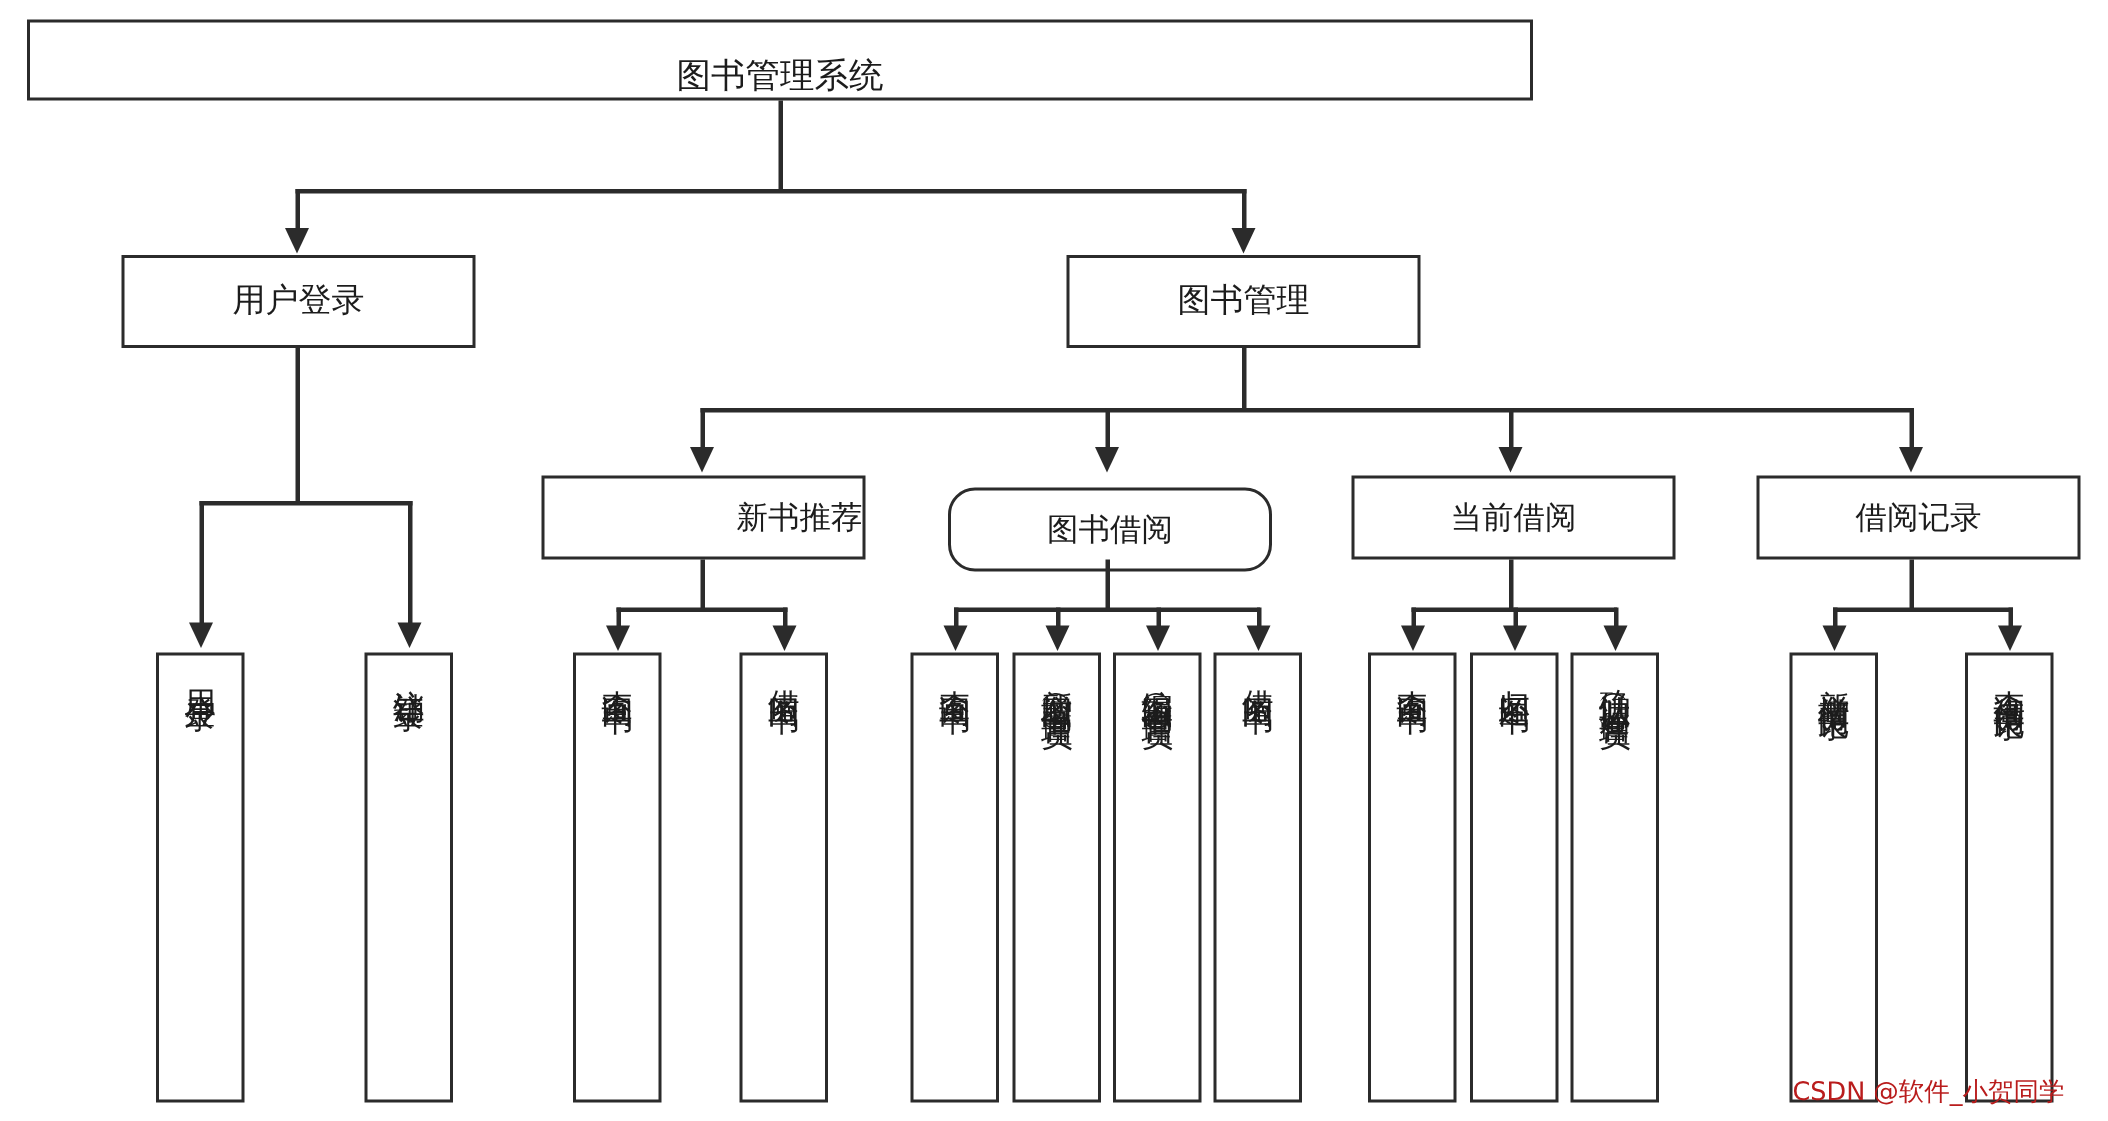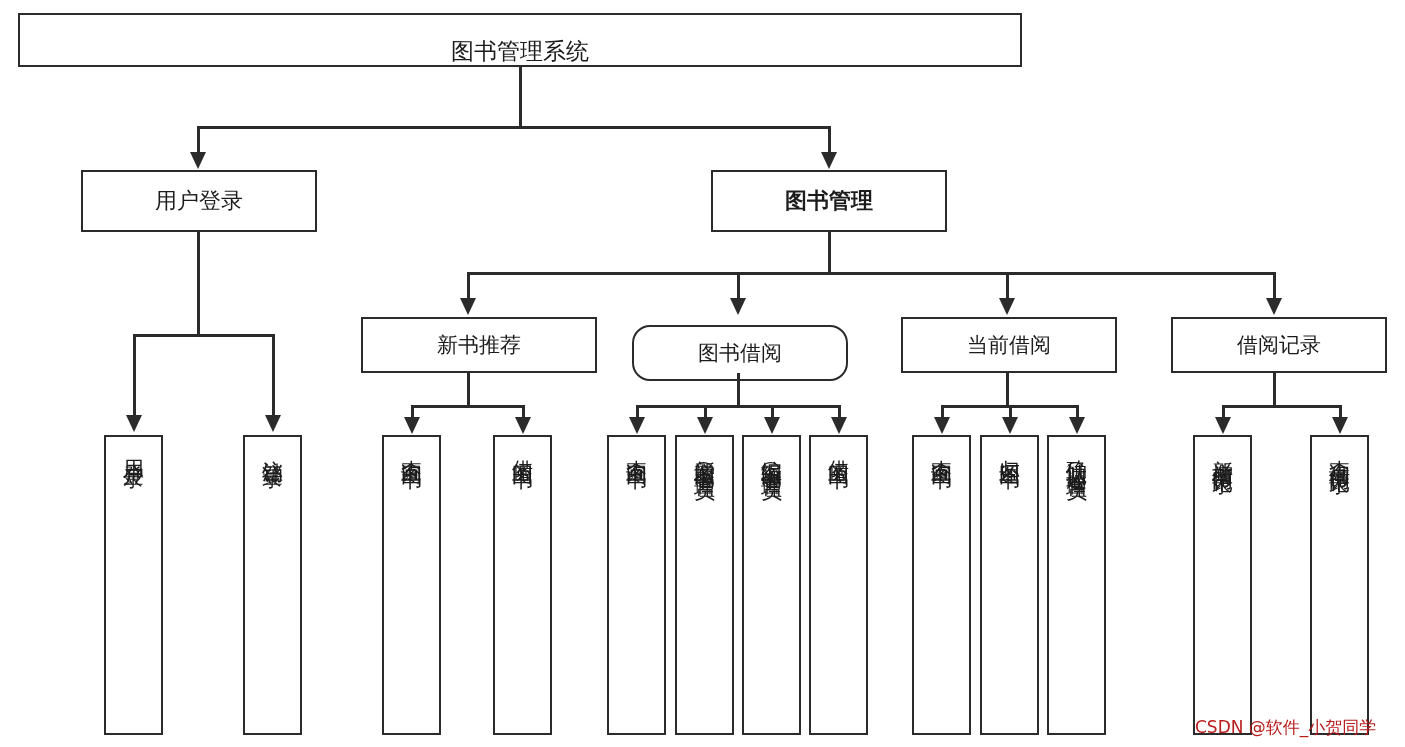--- a/index.html
+++ b/index.html
@@ -94,21 +94,21 @@
   <div class="conn h" style="left:197px; top:126px; width:634px;"></div>
 
   <div class="conn v" style="left:197px; top:126px; height:28px;"></div>
   <div class="arrow-head" style="left:190px; top:152px;"></div>
   <div class="conn v" style="left:828px; top:126px; height:28px;"></div>
   <div class="arrow-head" style="left:821px; top:152px;"></div>
 
   <div class="node level2" style="left:81px; top:170px; width:236px; height:62px;">
     <span>用户登录</span>
   </div>
-  <div class="node level2" style="left:711px; top:170px; width:236px; height:62px;font-weight:bold;">
+  <div class="node level2" style="left:711px; top:170px; width:236px; height:62px;">
     <span>图书管理</span>
   </div>
 
   <div class="conn v" style="left:197px; top:232px; height:104px;"></div>
   <div class="conn h" style="left:133px; top:334px; width:142px;"></div>
   <div class="conn v" style="left:133px; top:334px; height:83px;"></div>
   <div class="arrow-head" style="left:126px; top:415px;"></div>
   <div class="conn v" style="left:272px; top:334px; height:83px;"></div>
   <div class="arrow-head" style="left:265px; top:415px;"></div>
 
@@ -116,21 +116,21 @@
   <div class="conn h" style="left:467px; top:272px; width:809px;"></div>
   <div class="conn v" style="left:467px; top:272px; height:28px;"></div>
   <div class="arrow-head" style="left:460px; top:298px;"></div>
   <div class="conn v" style="left:737px; top:272px; height:28px;"></div>
   <div class="arrow-head" style="left:730px; top:298px;"></div>
   <div class="conn v" style="left:1006px; top:272px; height:28px;"></div>
   <div class="arrow-head" style="left:999px; top:298px;"></div>
   <div class="conn v" style="left:1273px; top:272px; height:28px;"></div>
   <div class="arrow-head" style="left:1266px; top:298px;"></div>
 
-  <div class="node level3" style="left:361px; top:317px; width:236px; height:56px;">
+  <div class="node level3" style="left:361px; top:317px; width:216px; height:56px;justify-content:flex-end;">
     <span>新书推荐</span>
   </div>
   <div class="node level3" style="left:632px; top:325px; width:216px; height:56px;border-radius:18px;">
     <span>图书借阅</span>
   </div>
   <div class="node level3" style="left:1171px; top:317px; width:216px; height:56px;">
     <span>借阅记录</span>
   </div>
   <div class="node level3" style="left:901px; top:317px; width:216px; height:56px;">
     <span>当前借阅</span>

